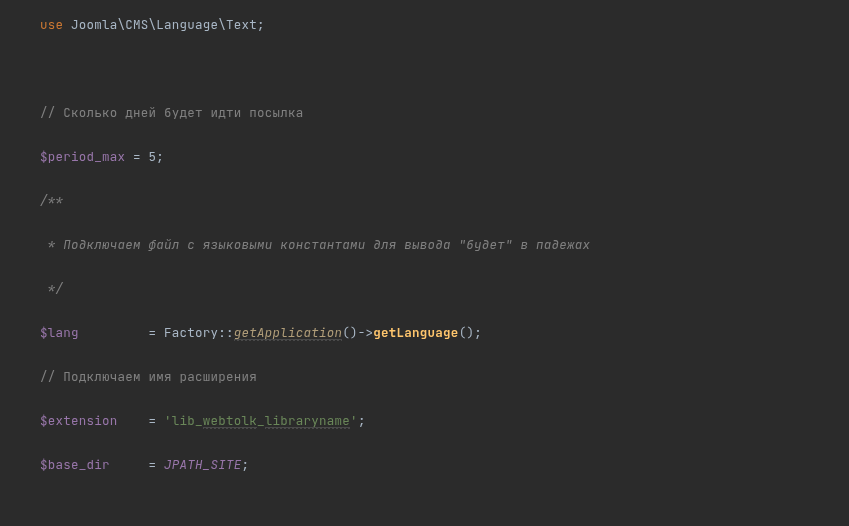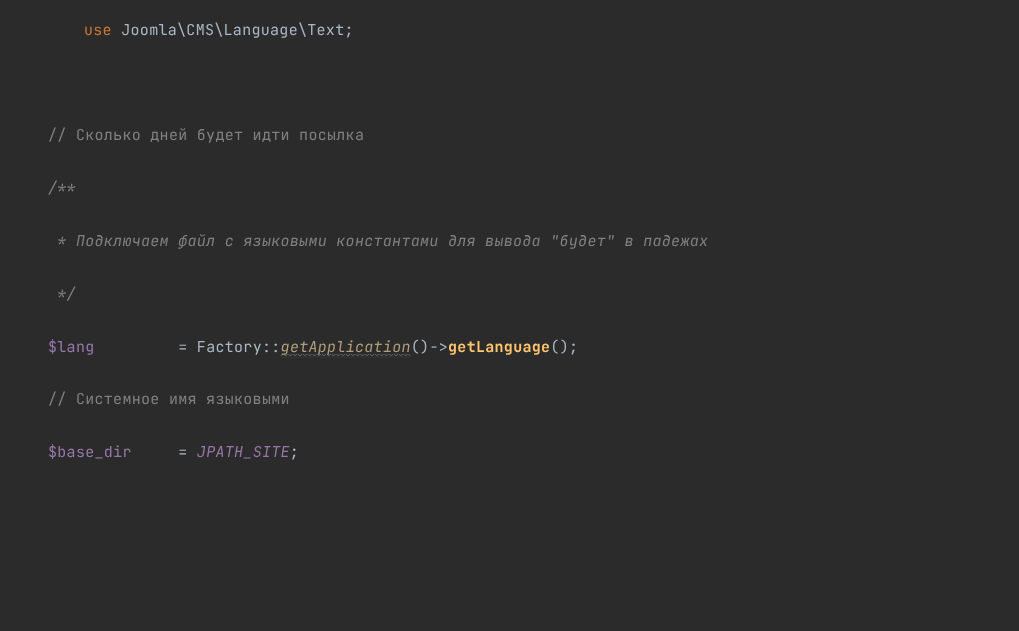--- a/index.html
+++ b/index.html
@@ -26,21 +26,21 @@
     margin: 0;
     padding: 14px 0 0 40px;
     font-family: "JetBrains Mono","Fira Code","Consolas",monospace;
     font-size: 12.5px;
     line-height: 22px;
     letter-spacing: 0.02em;
     color: var(--fg);
     white-space: pre;
   }
   .line { display: block; position: relative; }
-  .kw     { color: var(--orange); margin-left: 30px; }
+  .kw     { color: var(--orange); }
   .var    { color: var(--purple); }
   .str    { color: var(--green); }
   .fn     { color: var(--yellow); font-weight: bold; }
   .fni    { color: var(--italic-gold); font-style: italic; }
   .cm     { color: var(--gray-comment); font-style: italic; }
   .cm2    { color: var(--gray-comment); }
   .const  { color: var(--purple); font-style: italic; }
 
   .squig {
     background-image: linear-gradient(45deg,transparent 65%,var(--gray-dim) 80%,transparent 90%),
@@ -53,25 +53,27 @@
   .usquig {
     border-bottom: 1px dotted #6e6e6e;
   }
 </style>
 </head>
 <body>
 
 <pre class="code"><span class="line"><span class="kw">use</span><span> </span><span>Joomla\CMS\Language\Text</span><span>;</span></span>
 <span class="line"> </span>
 <span class="line"><span class="cm2">// Сколько дней будет идти посылка</span></span>
+<span class="line"><span class="var">$period_max</span><span> = </span><span>5</span><span>;</span></span>
 <span class="line"><span class="cm">/**</span></span>
 <span class="line"><span class="cm"> * Подключаем файл с языковыми константами для вывода "будет" в падежах</span></span>
 <span class="line"><span class="cm"> */</span></span>
 <span class="line"><span class="var">$lang</span><span>         = </span><span>Factory</span><span>::</span><span class="fni squig">getApplication</span><span>()</span><span>-&gt;</span><span class="fn">getLanguage</span><span>()</span><span>;</span></span>
-<span class="line"><span class="cm2">// Системное имя языковыми</span></span>
+<span class="line"><span class="cm2">// Подключаем имя расширения</span></span>
+<span class="line"><span class="var">$extension</span><span>    = </span><span class="str">'</span><span class="str">lib_</span><span class="str squig">webtolk</span><span class="str">_</span><span class="str squig">libraryname</span><span class="str">'</span><span>;</span></span>
 <span class="line"><span class="var">$base_dir</span><span>     = </span><span class="const">JPATH_SITE</span><span>;</span></span>
 
 
 
 
 
 
 
 
 

